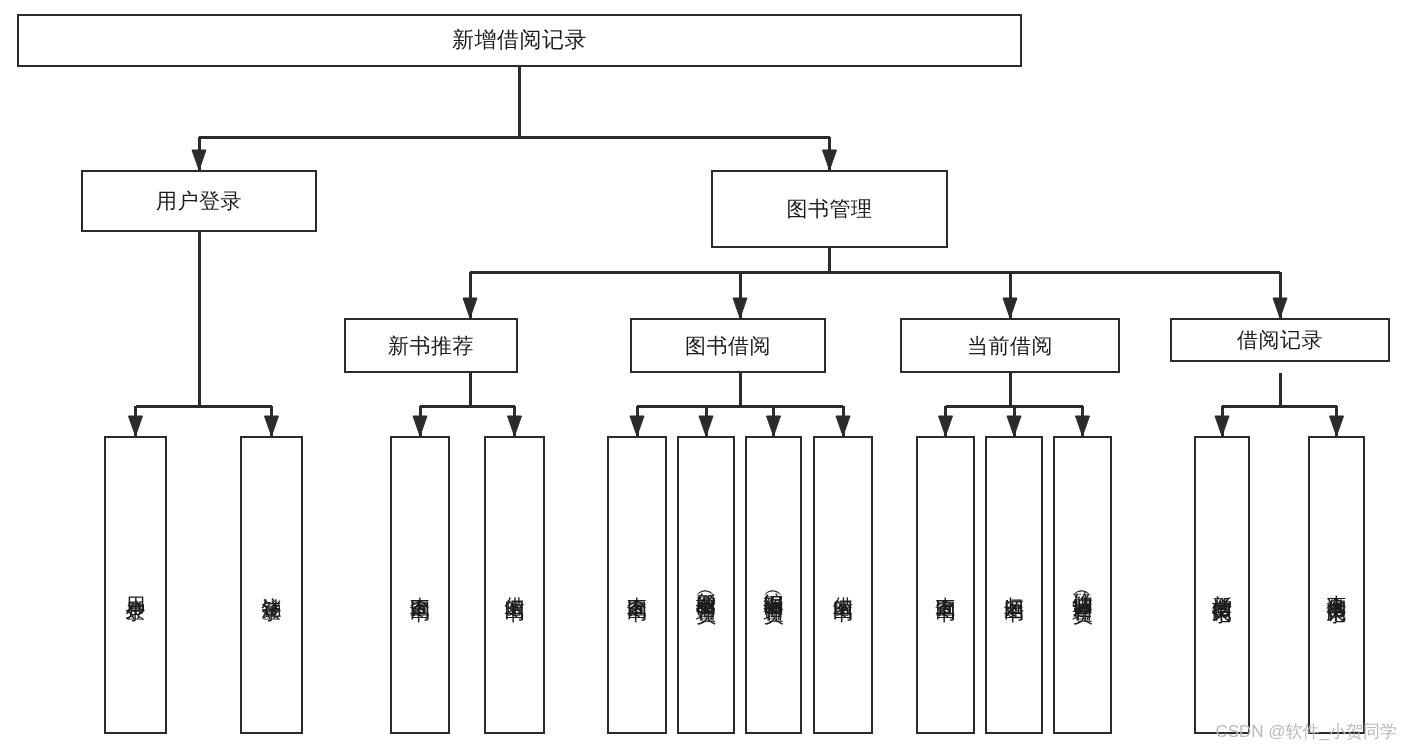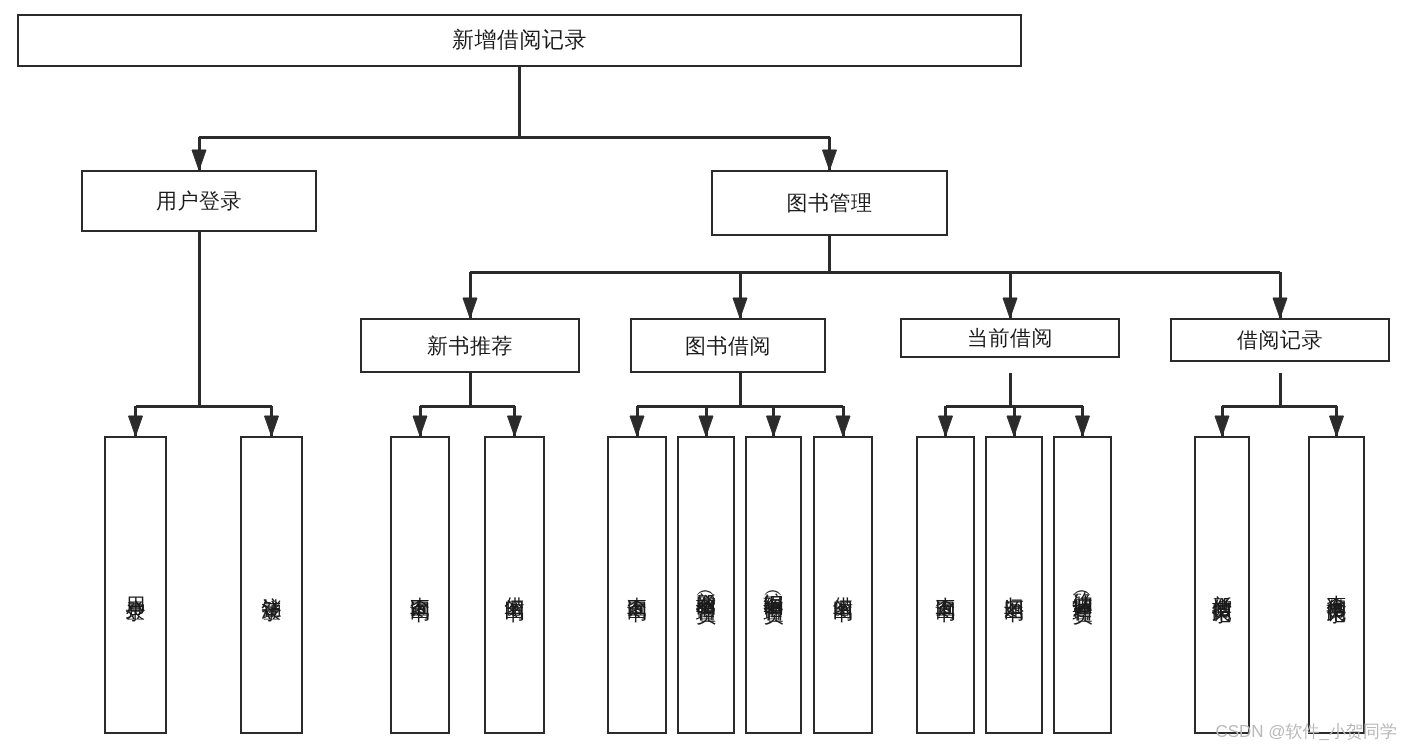--- a/index.html
+++ b/index.html
@@ -131,30 +131,30 @@
       <line x1="1336.5" y1="406" x2="1336.5" y2="436" stroke="#2b2b2b" stroke-width="3" shape-rendering="crispEdges"></line>
       <path d="M 1329.5 416 L 1343.5 416 L 1336.5 436 Z" fill="#2b2b2b" stroke="#2b2b2b" stroke-width="1"></path>
     </svg>
   <div id="nodes">
       <div class="node horiz root" id="node-root" style="left: 17px; top: 14px; width: 1005px; height: 53px;">
         <span class="label">新增借阅记录</span>
       </div>
       <div class="node horiz" id="node-login" style="left: 81px; top: 170px; width: 236px; height: 62px;">
         <span class="label">用户登录</span>
       </div>
-      <div class="node horiz" id="node-bookmgmt" style="left: 711px; top: 170px; width: 237px; height: 66px;">
+      <div class="node horiz" id="node-bookmgmt" style="left: 711px; top: 170px; width: 237px; height: 78px;">
         <span class="label">图书管理</span>
       </div>
-      <div class="node horiz" id="node-newbook" style="left: 360px; top: 318px; width: 220px; height: 55px;">
+      <div class="node horiz" id="node-newbook" style="left: 344px; top: 318px; width: 174px; height: 55px;">
         <span class="label">新书推荐</span>
       </div>
       <div class="node horiz" id="node-borrow" style="left: 630px; top: 318px; width: 196px; height: 55px;">
         <span class="label">图书借阅</span>
       </div>
-      <div class="node horiz" id="node-current" style="left: 900px; top: 318px; width: 220px; height: 40px;">
+      <div class="node horiz" id="node-current" style="left: 900px; top: 318px; width: 220px; height: 55px;">
         <span class="label">当前借阅</span>
       </div>
       <div class="node horiz" id="node-records" style="left: 1170px; top: 318px; width: 220px; height: 44px;">
         <span class="label">借阅记录</span>
       </div>
       <div class="node vert" id="node-l1" style="left: 104px; top: 436px; width: 63px; height: 298px;">
         <span class="label">用户登录</span>
       </div>
       <div class="node vert" id="node-l2" style="left: 240px; top: 436px; width: 63px; height: 298px;">
         <span class="label">注销登录</span>

